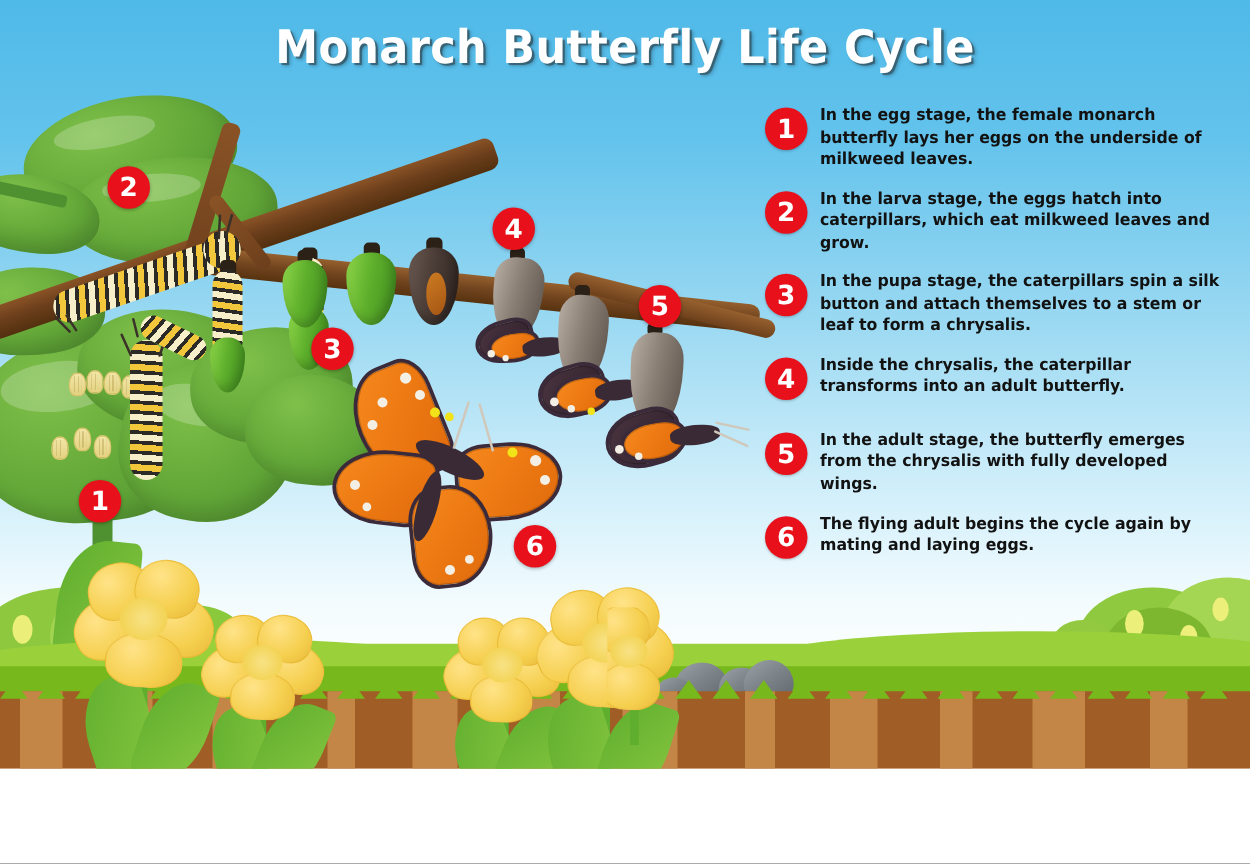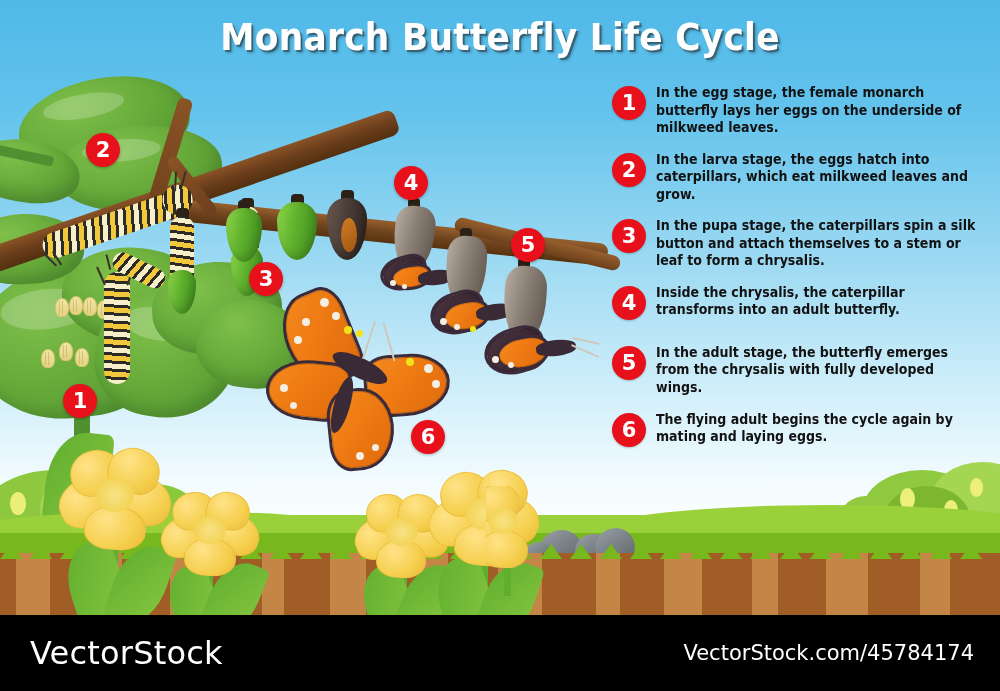--- a/index.html
+++ b/index.html
@@ -528,18 +528,14 @@
       <div class="step-text">In the adult stage, the butterfly emerges from the chrysalis with fully developed wings.</div>
     </div>
 
     <div class="step">
       <div class="badge">6</div>
       <div class="step-text">The flying adult begins the cycle again by mating and laying eggs.</div>
     </div>
 
   </div>
 
-  <div class="footer">
-    <div class="brand">VectorStock</div>
-    <div class="url">VectorStock.com/45784174</div>
-  </div>
 
 </div>
 
 </body></html>

